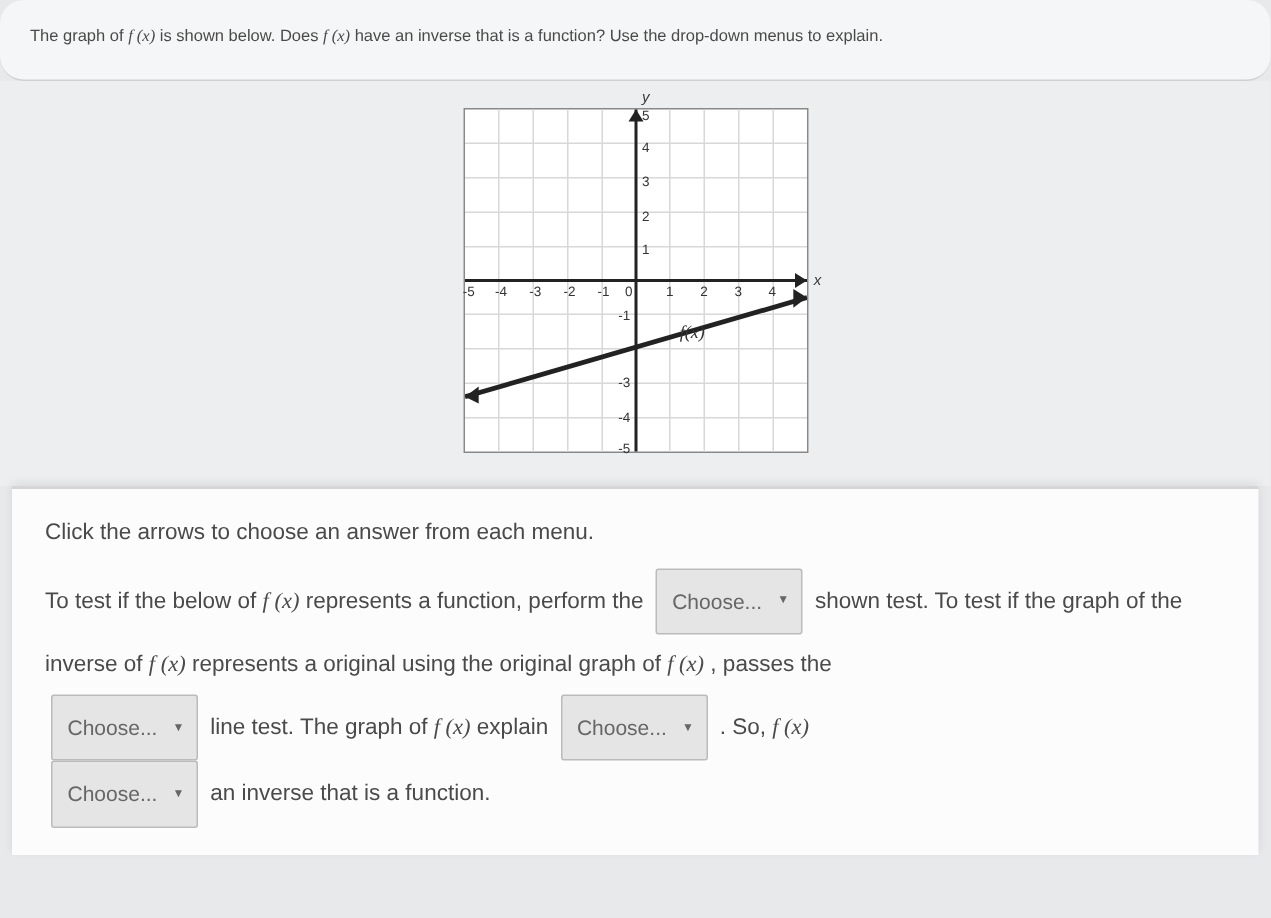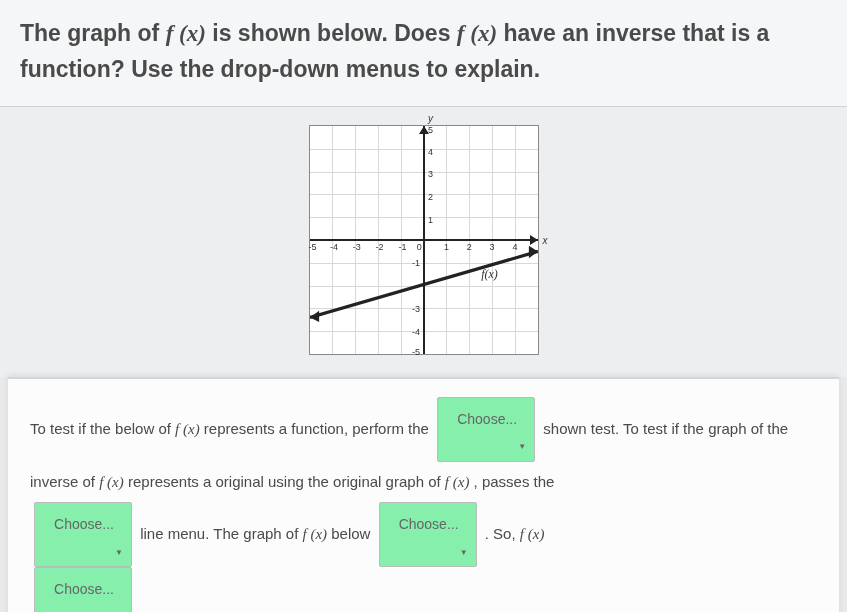--- a/index.html
+++ b/index.html
@@ -8,24 +8,25 @@
       background: #e8e9eb;
       width: 847px;
       height: 612px;
       overflow: hidden;
       color: #3a3a3a;
     }
     .question-header {
       background: #f5f6f7;
       padding: 16px 20px 20px 20px;
       border-bottom: 1px solid #d0d0d0;
-      font-size: 23px;
+      font-size: 11px;
       line-height: 1.5;
-      font-weight: 700;
+      font-weight: 400;
       color: #4a4a4a;
+      border-radius: 16px;
     }
     .fx { font-style: italic; font-family: 'Times New Roman', serif; }
     .graph-area {
       display: flex;
       justify-content: center;
       padding: 18px 0 22px 0;
       background: #edeef0;
     }
     .graph-box {
       position: relative;
@@ -85,30 +86,29 @@
       line-height: 1.4;
     }
     .sentence {
       font-size: 15px;
       line-height: 2.6;
     }
     .dropdown {
       display: inline-flex;
       align-items: center;
       border: 1px solid #bbb;
-      background: #86efac;
+      background: #e5e5e5;
       padding: 3px 8px 3px 10px;
       font-size: 14px;
       color: #666;
       min-width: 98px;
       cursor: pointer;
       border-radius: 2px;
       vertical-align: middle;
       margin: 0 4px;
-      flex-direction: column;
     }
     .dropdown .caret {
       margin-left: auto;
       padding-left: 8px;
       font-size: 8px;
       color: #666;
     }
   </style>
 </head>
 <body>
@@ -169,25 +169,26 @@
     <span class="tick-label" style="left:45%; top:58%;">-1</span>
     <span class="tick-label" style="left:45%; top:78%;">-3</span>
     <span class="tick-label" style="left:45%; top:88%;">-4</span>
     <span class="tick-label" style="left:45%; top:97%;">-5</span>
 
     <svg class="func-line" viewBox="0 0 100 100" preserveAspectRatio="none">
       <line x1="0" y1="84" x2="100" y2="55" stroke="#222" stroke-width="1.4"></line>
       <polygon points="0,84 4,81 4,86" fill="#222"></polygon>
       <polygon points="100,55 96,52.5 96,58" fill="#222"></polygon>
     </svg>
-    <span class="fx-label" style="left:63%; top:62%;margin-left:28px;">f(x)</span>
+    <span class="fx-label" style="left:63%; top:62%;">f(x)</span>
   </div>
 </div>
 
 <div class="answer-panel">
+  <div class="instruction">Click the arrows to choose an answer from each menu.</div>
 
   <div class="sentence">
     <span>To test if the below of </span>
     <span class="fx">f (x)</span>
     <span> represents a function, perform the </span>
     <span class="dropdown">
       <span>Choose...</span>
       <span class="caret">▼</span>
     </span>
     <span> shown test. To test if the</span>
@@ -195,28 +196,29 @@
     <span>graph of the inverse of </span>
     <span class="fx">f (x)</span>
     <span> represents a original using the original graph of </span>
     <span class="fx">f (x)</span>
     <span>, passes the</span>
     <br>
     <span class="dropdown">
       <span>Choose...</span>
       <span class="caret">▼</span>
     </span>
-    <span> line menu. The graph of </span>
-    <span class="fx">f (x)</span>
-    <span> below </span>
+    <span> line test. The graph of </span>
+    <span class="fx">f (x)</span>
+    <span> explain </span>
     <span class="dropdown">
       <span>Choose...</span>
       <span class="caret">▼</span>
     </span>
     <span> . So, </span>
     <span class="fx">f (x)</span>
     <br>
     <span class="dropdown">
       <span>Choose...</span>
       <span class="caret">▼</span>
     </span>
+    <span> an inverse that is a function.</span>
   </div>
 </div>
 
 </body></html>

